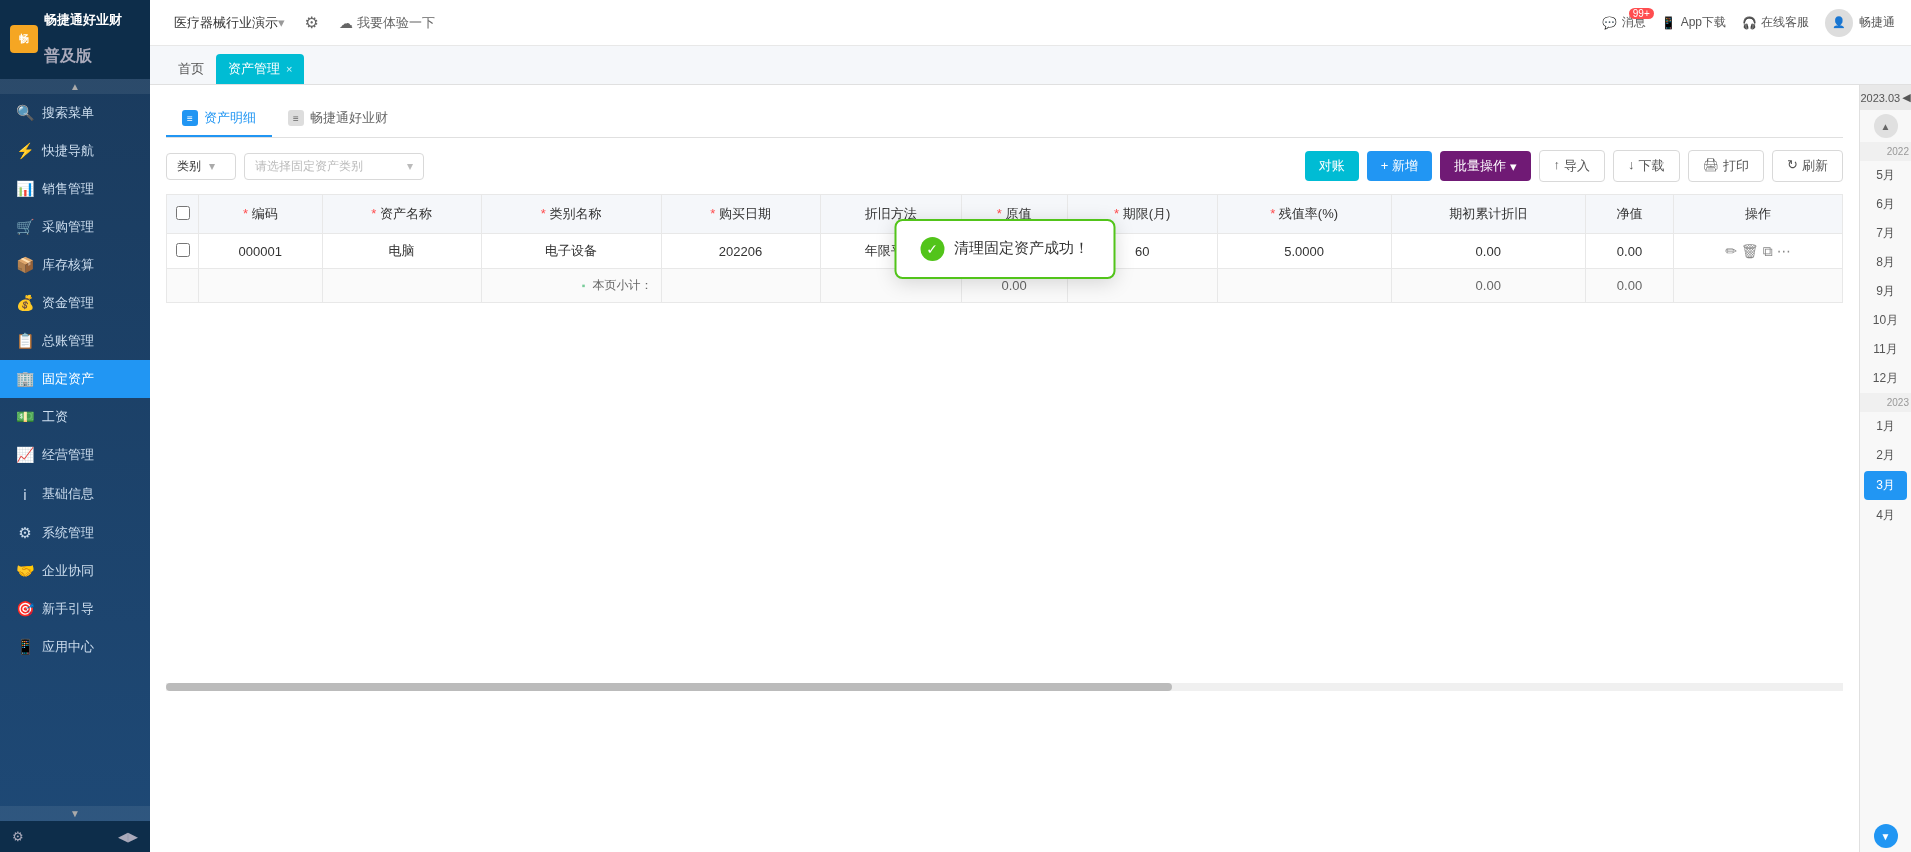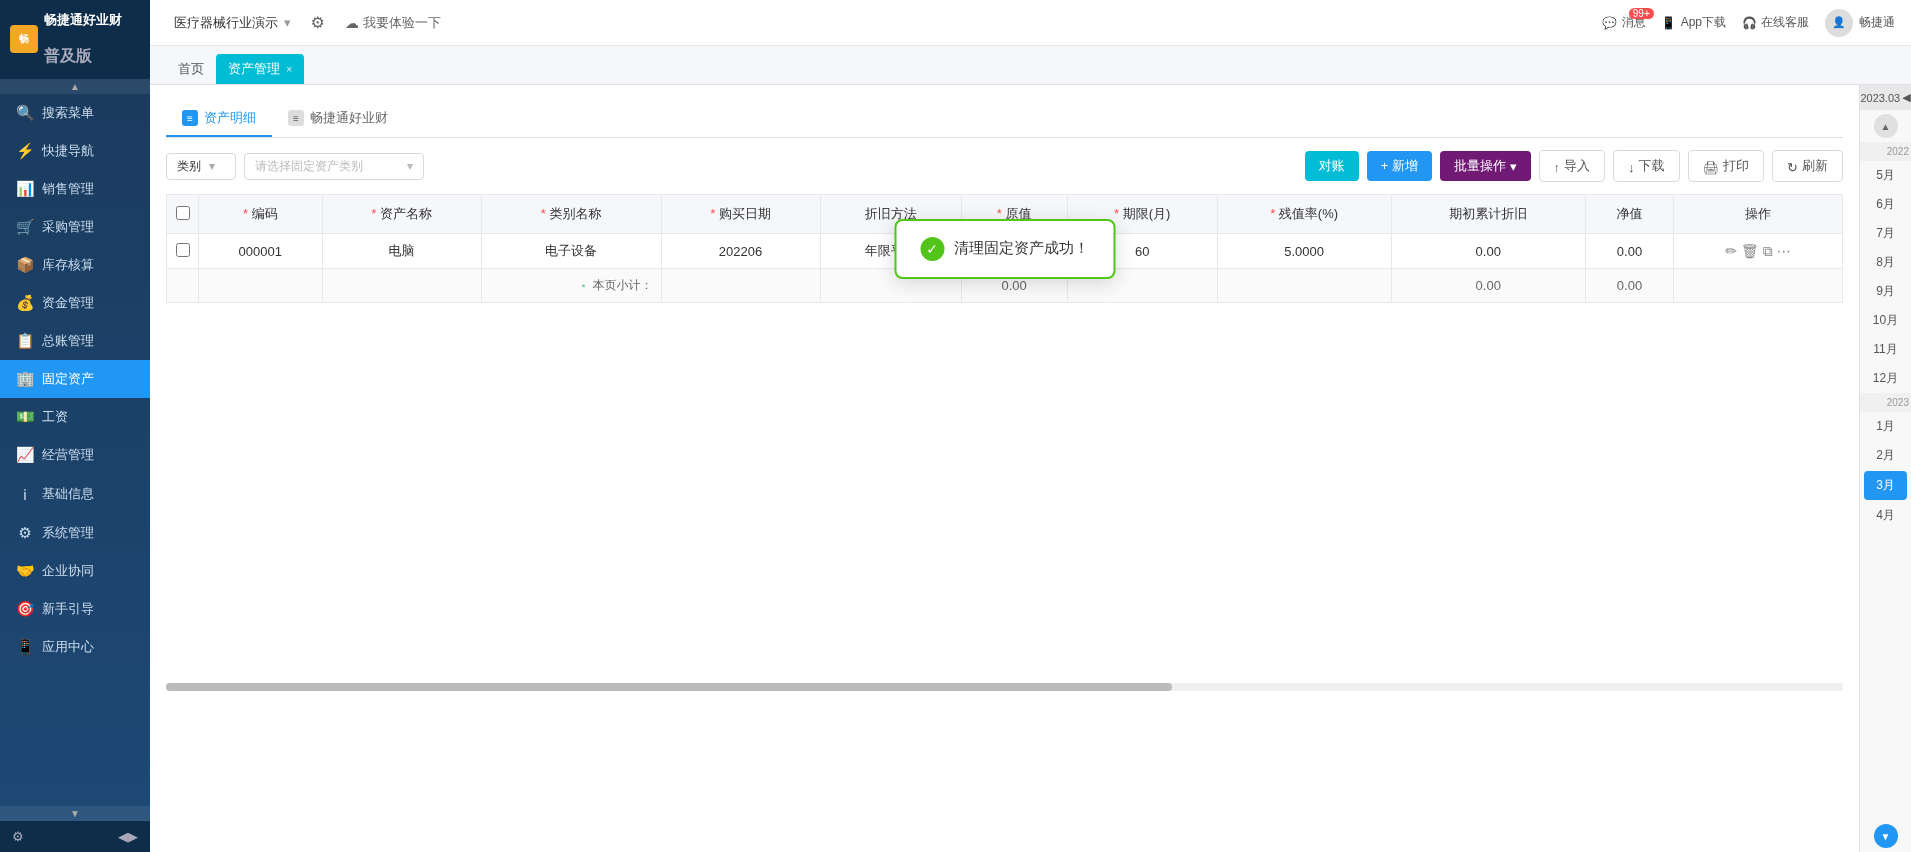--- a/index.html
+++ b/index.html
@@ -80,21 +80,21 @@
       border-bottom: 1px solid #e8e8e8;
       display: flex;
       align-items: center;
       padding: 0 16px;
       height: 46px;
       gap: 12px;
     }
     .topbar-company {
       display: flex;
       align-items: center;
-      gap: 6px;
+      gap: 0;
       color: #333;
       font-size: 13px;
       cursor: pointer;
       padding: 4px 8px;
       border-radius: 4px;
     }
 
     .topbar-experience {
       display: flex;
       align-items: center;
@@ -250,21 +250,21 @@
     }
     .filter-input-group .arrow { color: #bbb; margin-left: auto; }
 
     .btn {
       padding: 6px 14px;
       border: none;
       border-radius: 4px;
       font-size: 13px;
       cursor: pointer;
       display: flex;
-      align-items: flex-end;
+      align-items: flex-start;
       gap: 4px;
     }
     .btn-primary { background: #2196f3; color: white; }
     .btn-teal { background: #00bcd4; color: white; }
     .btn-default { background: white; color: #555; border: 1px solid #d9d9d9; }
     .btn-batch {
       background: #701a75;
       color: white;
       display: flex;
       align-items: center;

